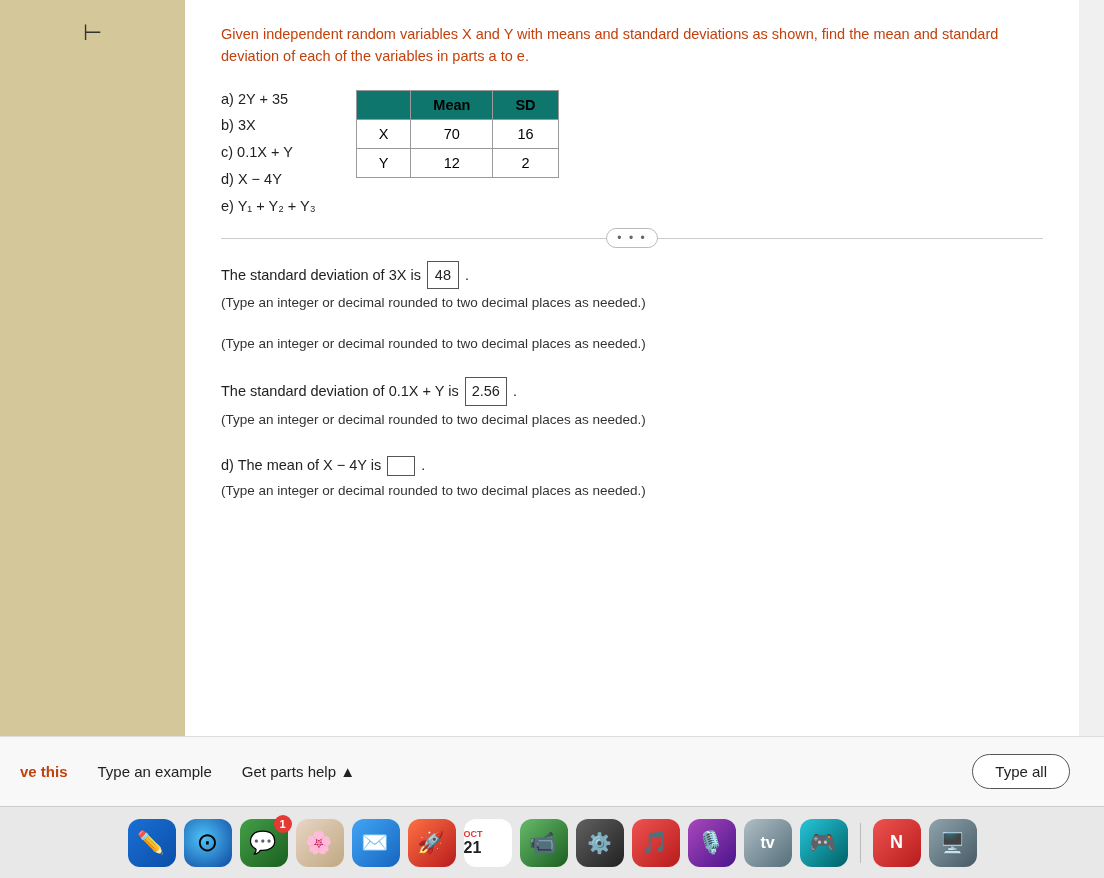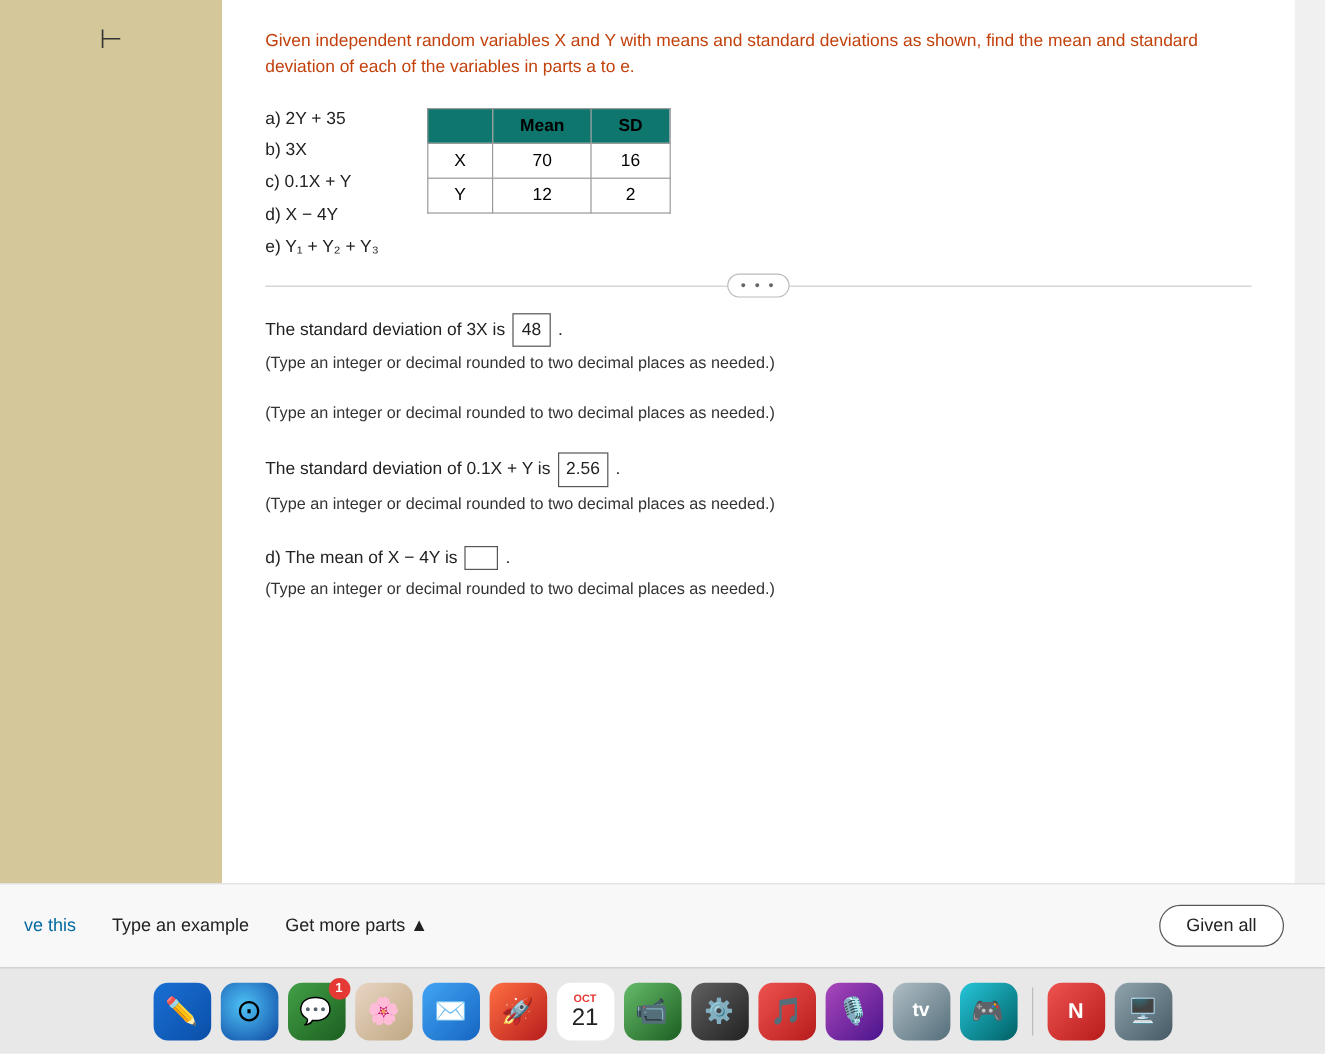--- a/index.html
+++ b/index.html
@@ -161,22 +161,23 @@
       font-size: 15px;
       color: #222;
       text-decoration: none;
       cursor: pointer;
       margin-right: 30px;
       white-space: nowrap;
     }
 
     .toolbar-link-partial {
       font-size: 15px;
-      color: #0369a1;
+      color: #c2410c;
       margin-right: 30px;
+      font-weight: bold;
     }
 
     .spacer { flex: 1; }
 
     .btn-clear {
       border: 1.5px solid #555;
       background: #fff;
       border-radius: 20px;
       padding: 8px 22px;
       font-size: 15px;
@@ -247,34 +248,34 @@
       font-weight: bold;
     }
 
     .dock-date-item {
       width: 48px;
       height: 48px;
       border-radius: 12px;
       background: #fff;
       display: flex;
       flex-direction: column;
-      align-items: center;
+      align-items: flex-start;
       justify-content: center;
       cursor: pointer;
       flex-shrink: 0;
     }
     .dock-date-month {
       font-size: 9px;
       color: #e53935;
       font-weight: 600;
       text-transform: uppercase;
     }
     .dock-date-day {
-      font-size: 20px;
-      font-weight: 400;
+      font-size: 16px;
+      font-weight: 700;
       color: #222;
       line-height: 1.1;
     }
 
     .dock-divider {
       width: 1px;
       height: 40px;
       background: #bbb;
       margin: 0 4px;
     }
@@ -366,23 +367,23 @@
     </div>
 
   </div>
 
   <div class="right-sidebar"></div>
 </div>
 
 <div class="bottom-toolbar">
   <span class="toolbar-link-partial">ve this</span>
   <a class="toolbar-link">Type an example</a>
-  <a class="toolbar-link">Get more parts ▲</a>
+  <a class="toolbar-link">Get parts help ▲</a>
   <div class="spacer"></div>
-  <button class="btn-clear">Given all</button>
+  <button class="btn-clear">Type all</button>
 </div>
 
 <div class="dock">
   <div class="dock-item blue">
     <span>✏️</span>
   </div>
   <div class="dock-item" style="background: radial-gradient(circle at 40% 40%, #4fc3f7, #0d47a1);">
     <span style="font-size:26px;">⊙</span>
   </div>
   <div class="dock-item green-chat">

